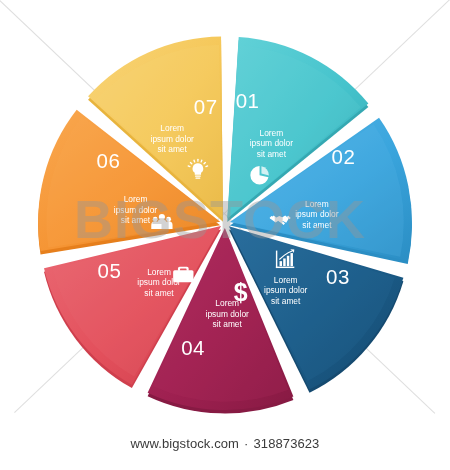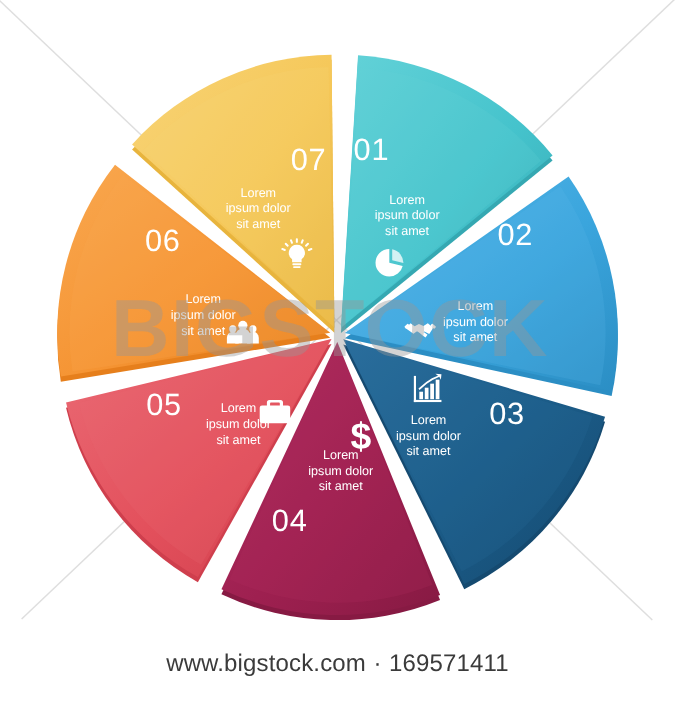--- a/index.html
+++ b/index.html
@@ -97,21 +97,21 @@
   
   #footer {
     position: absolute;
     left: 0;
     bottom: 18px;
     width: 450px;
     text-align: center;
   }
   #footer span {
     font-family: "Liberation Sans", sans-serif;
-    font-size: 16px;
+    font-size: 13px;
     color: #3b3b3b;
     letter-spacing: .1px;
   }
   .fdot { margin: 0 5px; color: #3b3b3b; }
 </style>
 </head>
 <body>
 
 <div id="stage">
 
@@ -302,16 +302,16 @@
           </g>
         </g>
     </svg>
   </div>
 
   <div id="wm-center">
     <span>BIGSTOCK</span>
   </div>
 
   <div id="footer">
-    <span>www.bigstock.com</span><span class="fdot">·</span><span>169571411</span>
+    <span>www.bigstock.com</span><span class="fdot">·</span><span>318873623</span>
   </div>
 
 </div>
 
 </body></html>

